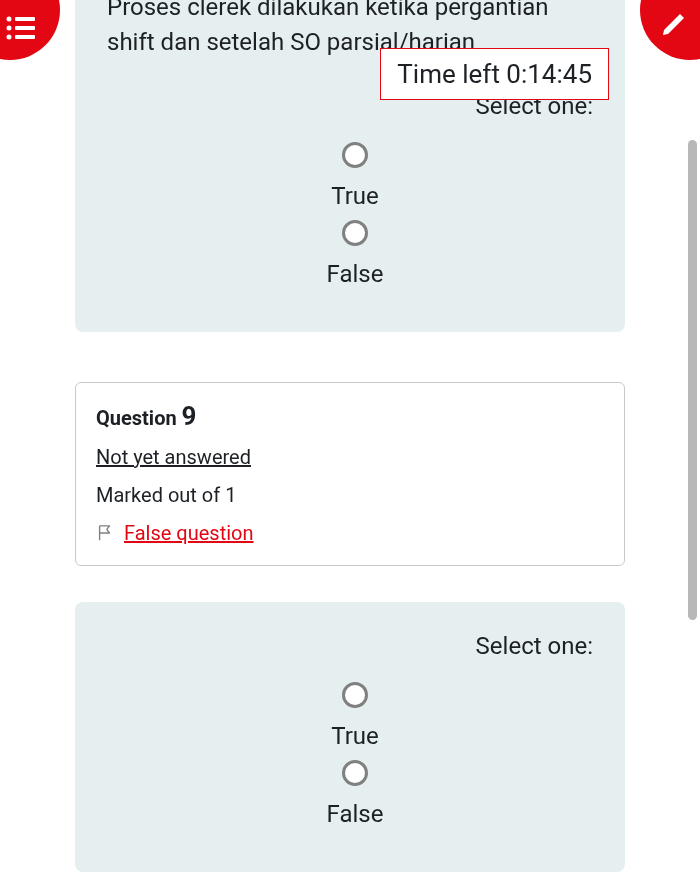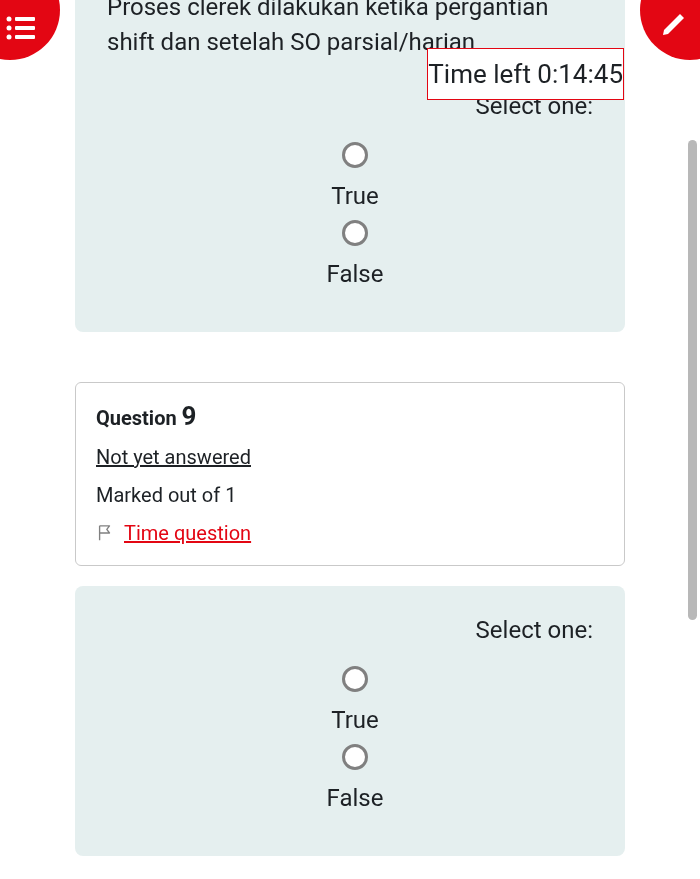--- a/index.html
+++ b/index.html
@@ -36,24 +36,24 @@
     right: 24px;
   }
   .corner-right svg {
     position: absolute;
     bottom: 22px;
     left: 20px;
   }
   .timer {
     position: absolute;
     top: 48px;
-    right: 76px;
+    right: 91px;
     border: 1px solid #e30613;
     background: #fff;
-    padding: 10px 0;
+    padding: 10px 16px;
     font-size: 26px;
     color: #1d2125;
     z-index: 15;
   }
   .scroll-area {
     position: absolute;
     left: 10px; right: 10px; top: 0; bottom: 0;
     padding: 0 5px 0 5px;
     overflow-y: auto;
   }
@@ -93,21 +93,21 @@
     border: 3px solid #808080;
     border-radius: 50%;
     background: #fff;
     flex-shrink: 0;
   }
 
   .meta-card {
     border: 1px solid #c9c9c9;
     border-radius: 6px;
     padding: 18px 32px 20px 20px;
-    margin-bottom: 20px;
+    margin-bottom: 36px;
   }
   .meta-line1 { font-size: 20px; margin-bottom: 14px; }
   .meta-line1 .qn { font-weight: 700; font-size: 26px; }
   .meta-line1 .qlabel { font-weight: 700; }
   .meta-status { font-size: 20px; margin-bottom: 14px; text-decoration: underline; }
   .meta-mark { font-size: 20px; margin-bottom: 14px; }
   .flag-row {
     display: flex; align-items: center; gap: 10px;
     font-size: 20px;
   }
@@ -181,21 +181,21 @@
         <div class="meta-line1">
           <span class="qlabel">Question</span>
           <span class="qn">9</span>
         </div>
         <div class="meta-status">Not yet answered</div>
         <div class="meta-mark">Marked out of 1</div>
         <div class="flag-row">
           <svg class="flag-icon" viewBox="0 0 20 20">
             <path d="M4 2 v16 M4 2 h11 l-3 4 l3 4 h-11" fill="none" stroke="#808080" stroke-width="1.5" stroke-linejoin="round"></path>
           </svg>
-          <span class="flag-link">Time question</span>
+          <span class="flag-link">False question</span>
         </div>
       </div>
 
       <div class="q-card">
         <div class="select-one">Select one:</div>
         <div class="option">
           <span class="radio"></span>
           <span>True</span>
         </div>
         <div class="option">

